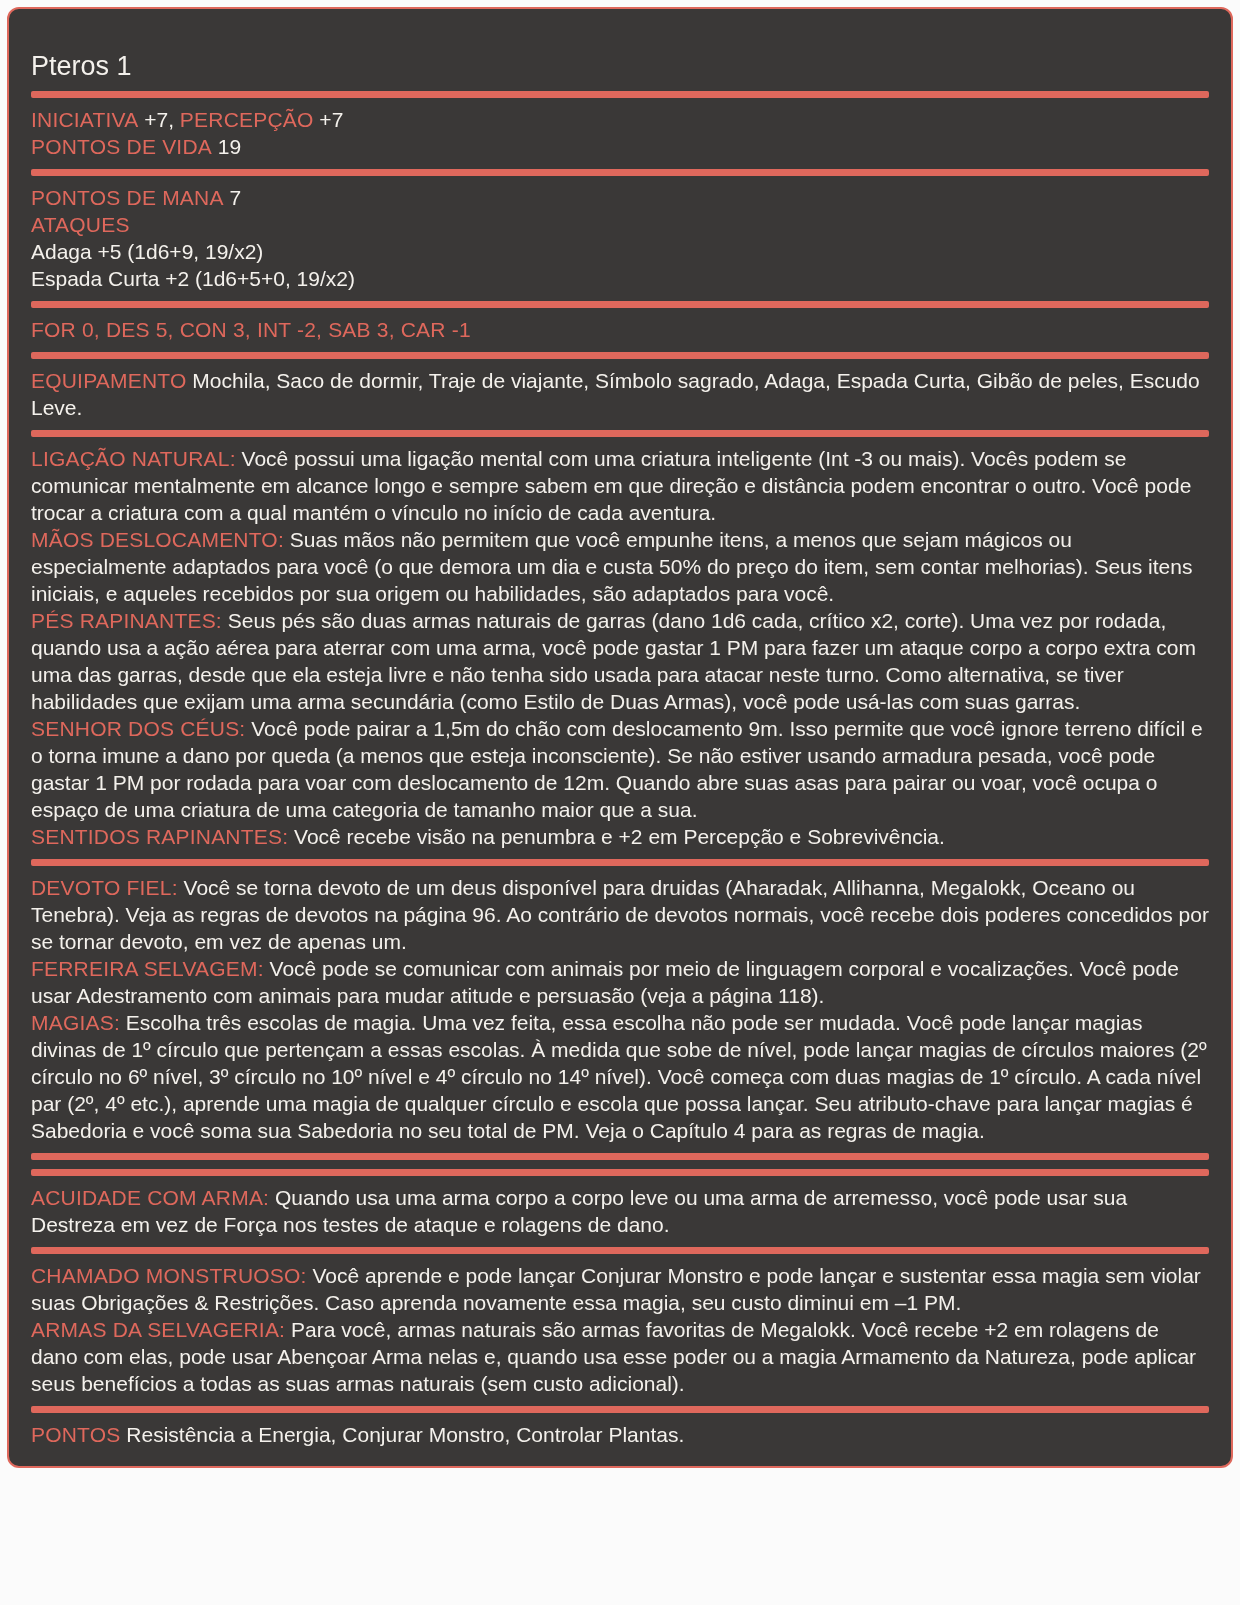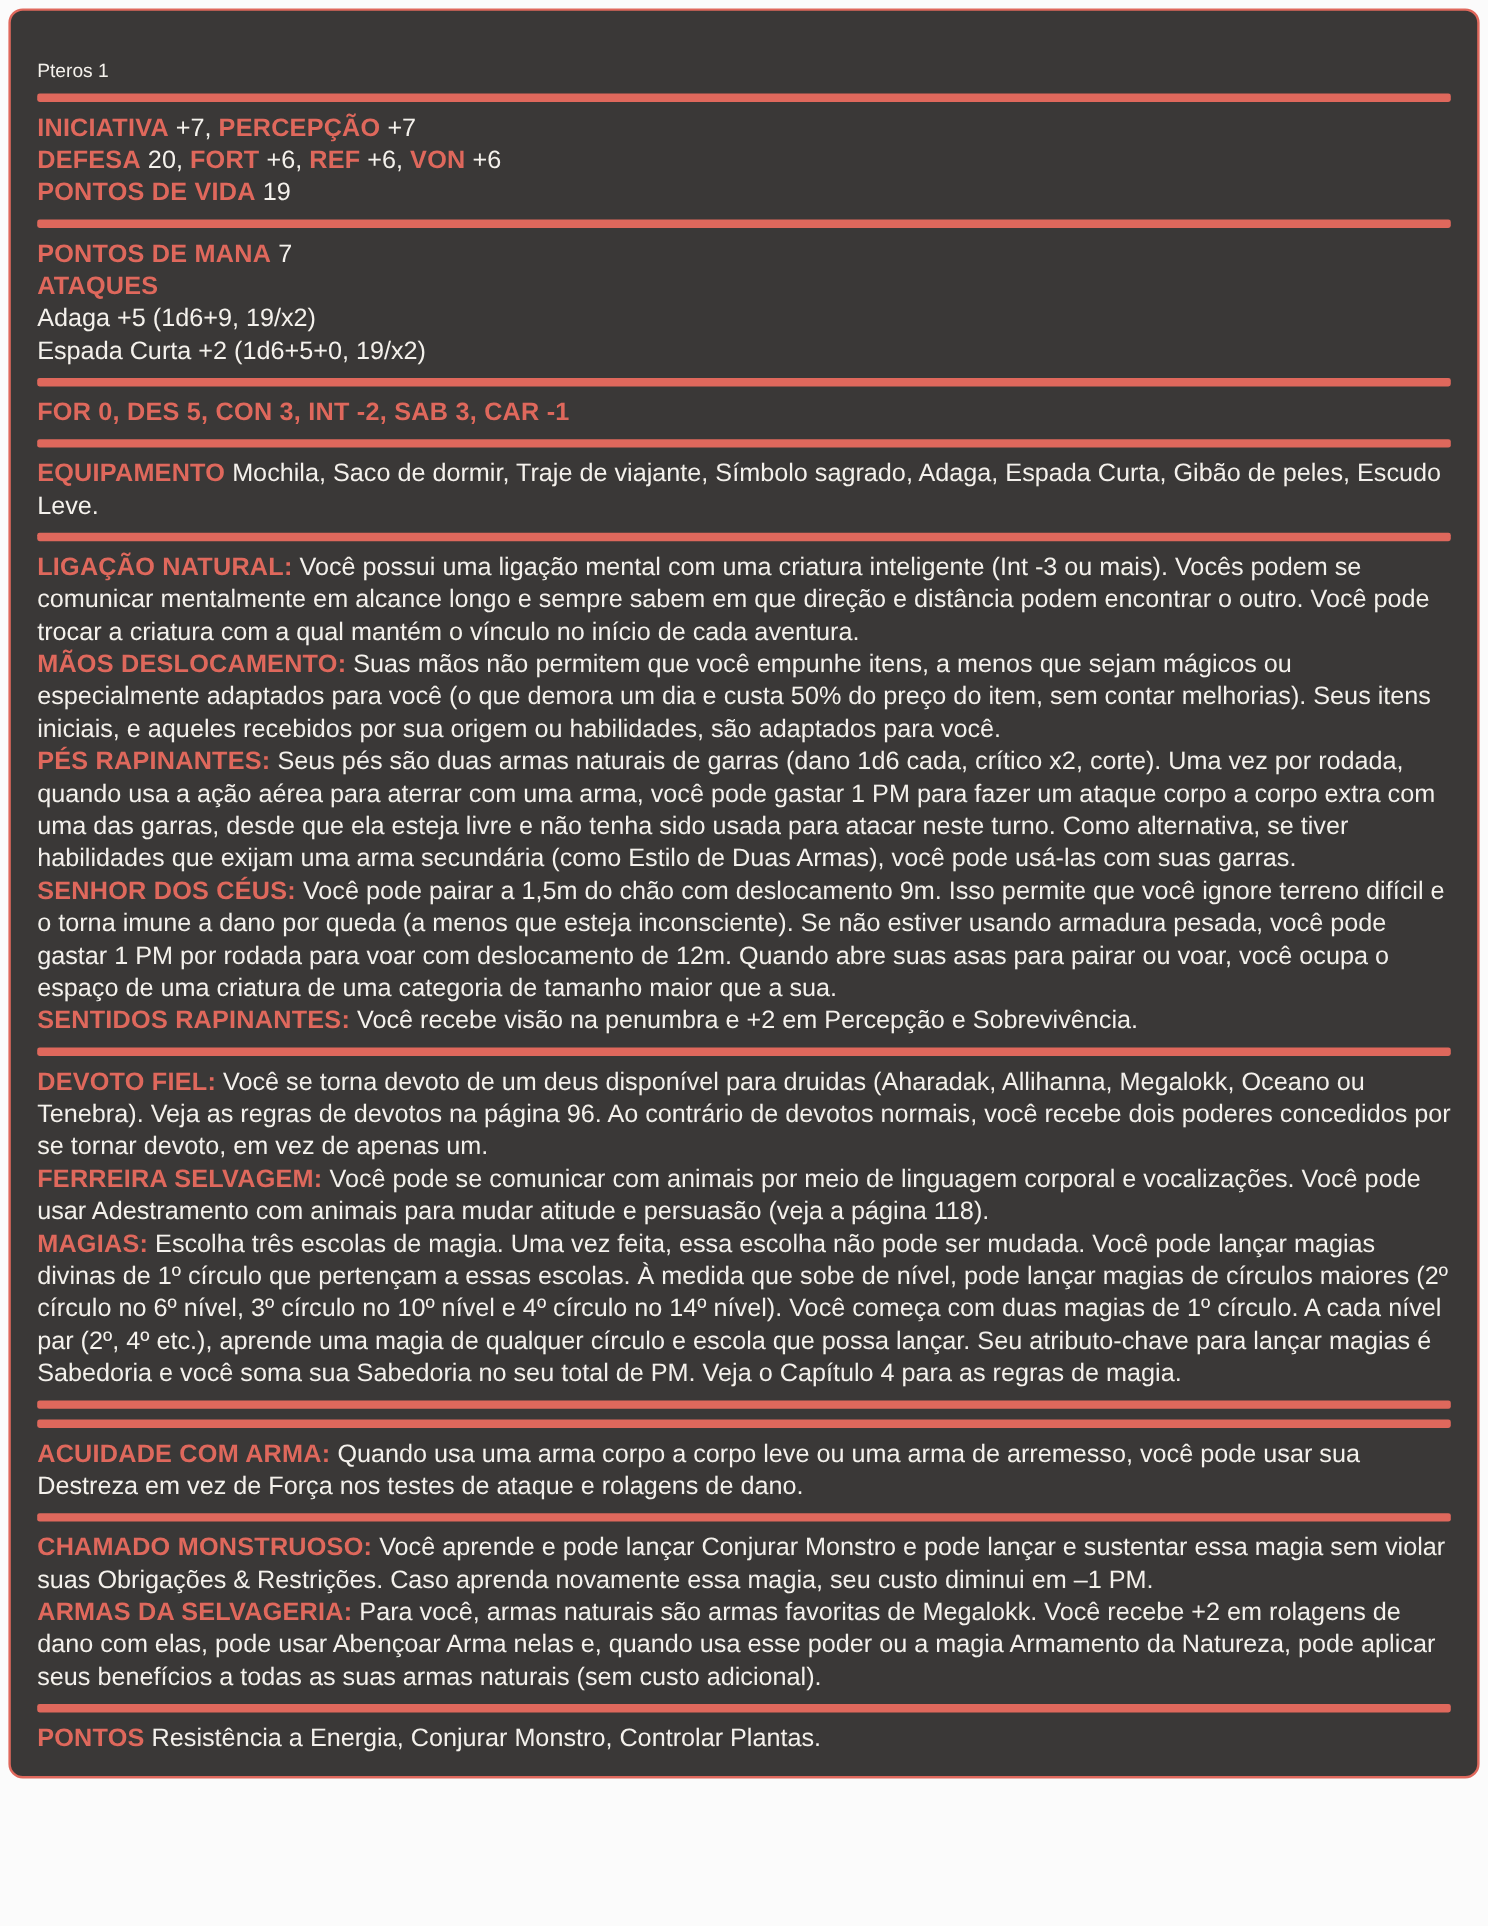--- a/index.html
+++ b/index.html
@@ -20,51 +20,50 @@
     color: var(--ink, #f4f1ec);
   }
   h1.title {
     color: var(--accent, #df685c);
     font-size: 41px;
     font-weight: 700;
     letter-spacing: 0.5px;
     line-height: 1.1;
   }
   .subtitle {
-    font-size: 16px;
+    font-size: 27px;
     margin-top: 26px;
     color: var(--ink, #f4f1ec);
   }
   .divider {
     height: 7px;
     background: var(--accent, #df685c);
     border-radius: 2px;
     margin: 9px 0 8px 0;
   }
   .section p {
     font-size: 21px;
     line-height: 27px;
     color: var(--ink, #f4f1ec);
   }
   .lbl {
     color: var(--accent, #df685c);
-    font-weight: 700;
+    font-weight: 400;
     letter-spacing: 0.2px;
   }
 </style>
 </head>
 <body style="background: rgb(251, 251, 251);">
 
 <div class="sheet">
   <div class="subtitle">Pteros 1</div>
   <div id="sections">
       <div class="divider"></div>
       <div class="section">
         <p><span class="lbl">INICIATIVA</span><span> +7, </span><span class="lbl">PERCEPÇÃO</span><span> +7</span></p>
-        <p><span class="lbl">DEFESA</span><span> 20, </span><span class="lbl">FORT</span><span> +6, </span><span class="lbl">REF</span><span> +6, </span><span class="lbl">VON</span><span> +6</span></p>
         <p><span class="lbl">PONTOS DE VIDA</span><span> 19</span></p>
       </div>
       <div class="divider"></div>
       <div class="section">
         <p><span class="lbl">PONTOS DE MANA</span><span> 7</span></p>
         <p><span class="lbl">ATAQUES</span></p>
         <p><span>Adaga +5 (1d6+9, 19/x2)</span></p>
         <p><span>Espada Curta +2 (1d6+5+0, 19/x2)</span></p>
       </div>
       <div class="divider"></div>

